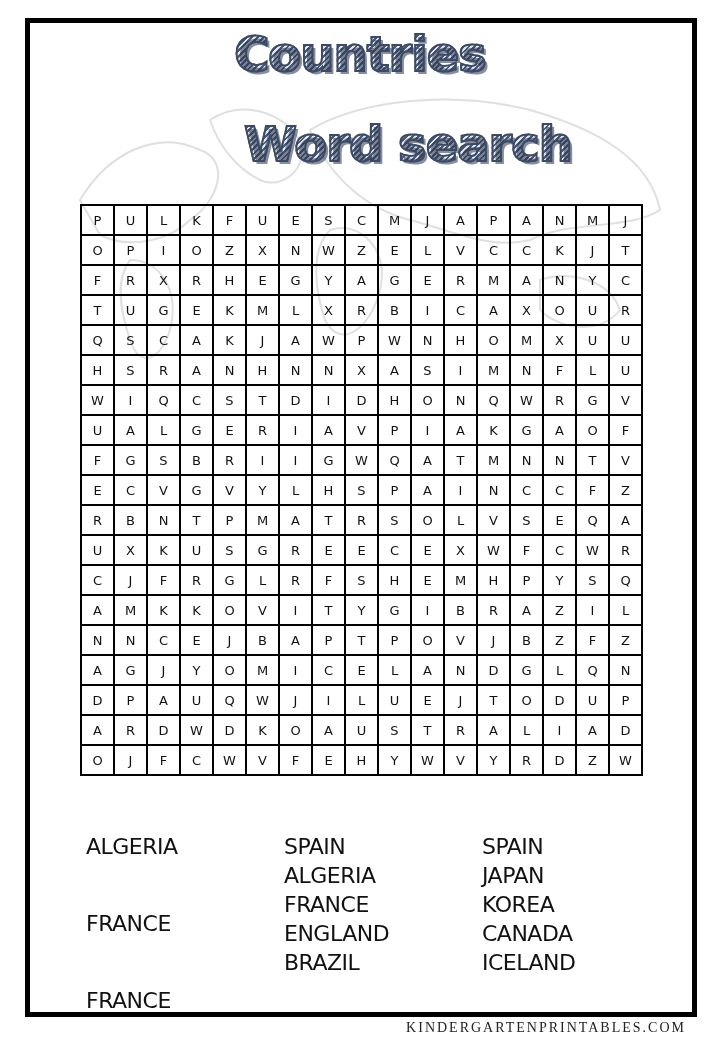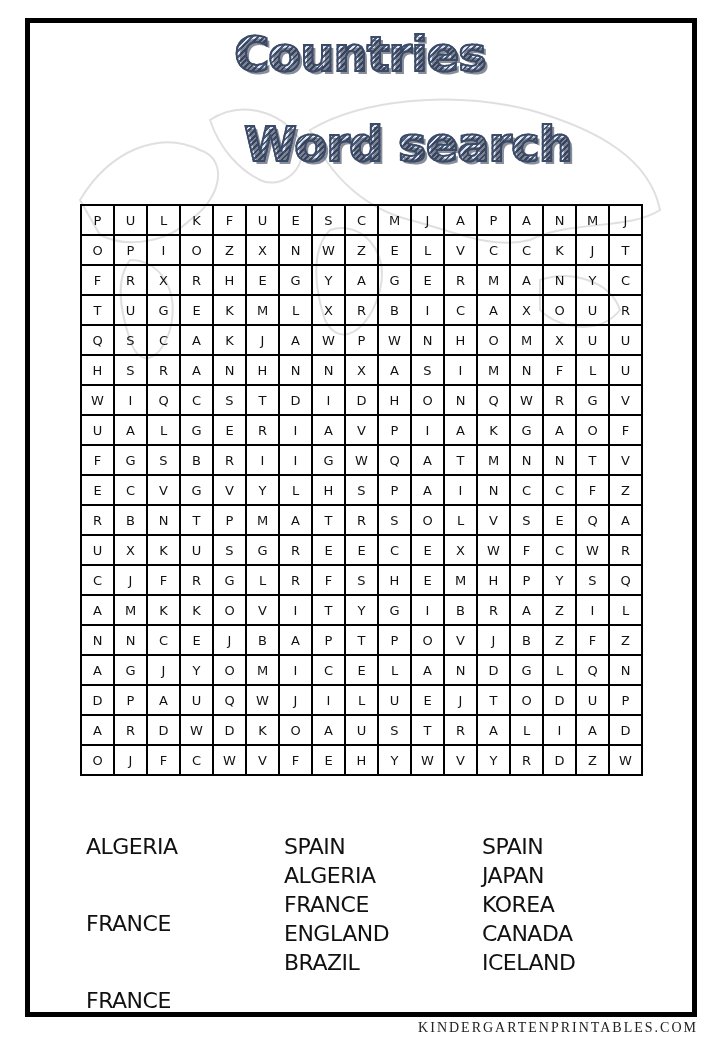--- a/index.html
+++ b/index.html
@@ -13,21 +13,21 @@
       -webkit-text-stroke: 2px #3b4a66; text-shadow: 3px 3px 0 rgba(40,50,70,0.55); }
     .title.l1 { top: 22px; }
     .title.l2 { top: 112px; padding-left: 48px; }
     .grid { position: absolute; left: 80px; top: 204px; border-collapse: collapse; border: 2px solid #000; }
     .grid td { width: 31px; height: 28px; border: 2px solid #000; text-align: center; vertical-align: middle; font-size: 13px; color: #111; padding: 0; font-family: "DejaVu Sans", sans-serif; }
     .words { position: absolute; top: 832px; left: 86px; width: 560px; display: flex; }
     .words .col { display: flex; flex-direction: column; }
     .words .col:nth-child(1) { width: 198px; gap: 48px; }
     .words .col:nth-child(2) { width: 198px; }
     .words .word { font-family: "DejaVu Sans", sans-serif; font-size: 22px; line-height: 29px; color: #111; letter-spacing: -0.5px; }
-    .footer { position: absolute; right: 22px; top: 1020px; font-family: "Liberation Serif", serif; font-size: 14px; letter-spacing: 2px; color: #222; }
+    .footer { position: absolute; right: 34px; top: 1020px; font-family: "Liberation Serif", serif; font-size: 14px; letter-spacing: 2px; color: #222; }
   </style>
 </head>
 <body>
 
 <div class="frame"></div>
 
 <svg class="map-bg" viewBox="0 0 600 320" xmlns="http://www.w3.org/2000/svg">
   <g fill="none" stroke="#555" stroke-width="2">
     <path d="M10,140 C40,90 90,70 130,90 C160,100 150,140 120,160 C100,180 60,190 30,175 Z"></path>
     <path d="M140,60 C170,40 210,50 230,80 C240,110 210,130 190,120 C170,110 150,90 140,60 Z"></path>

